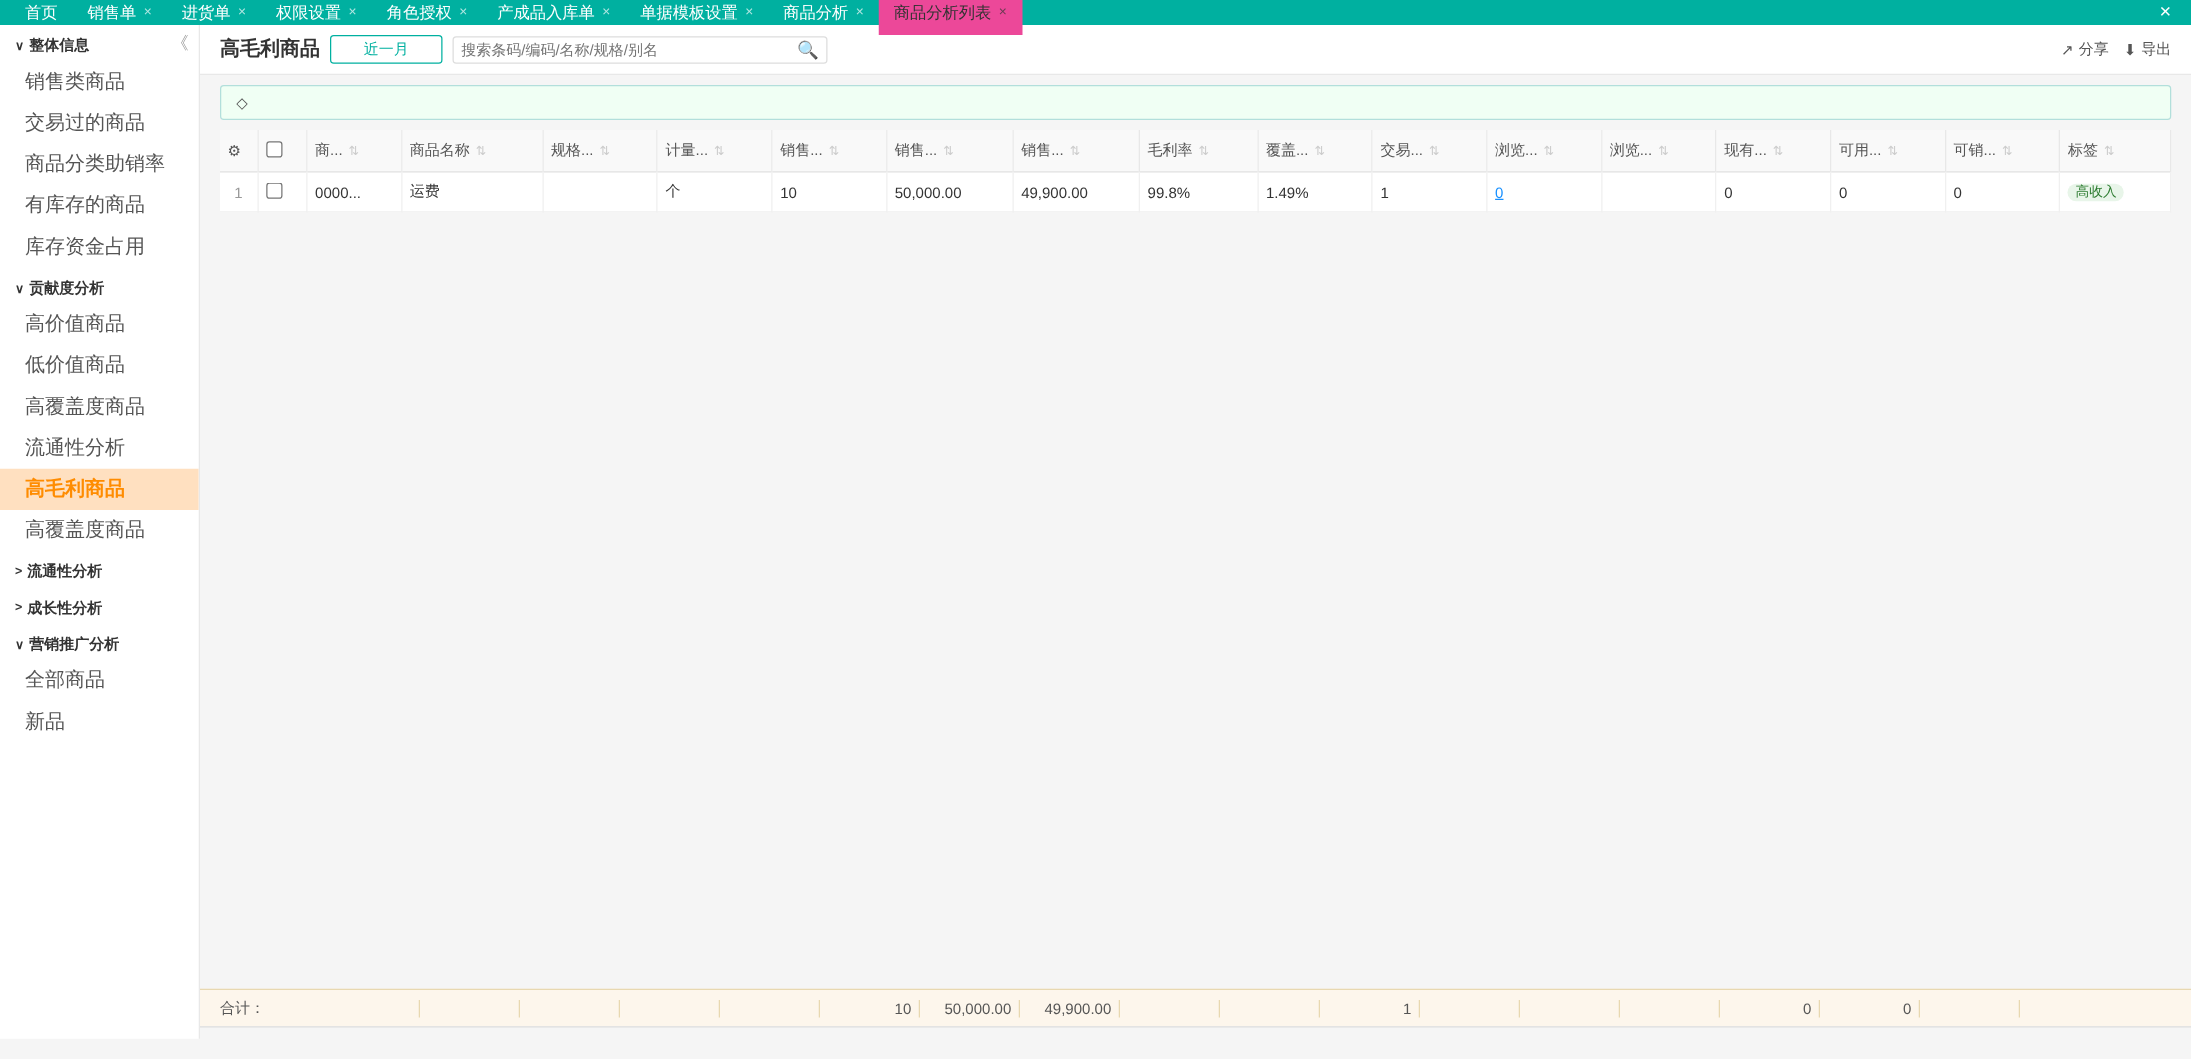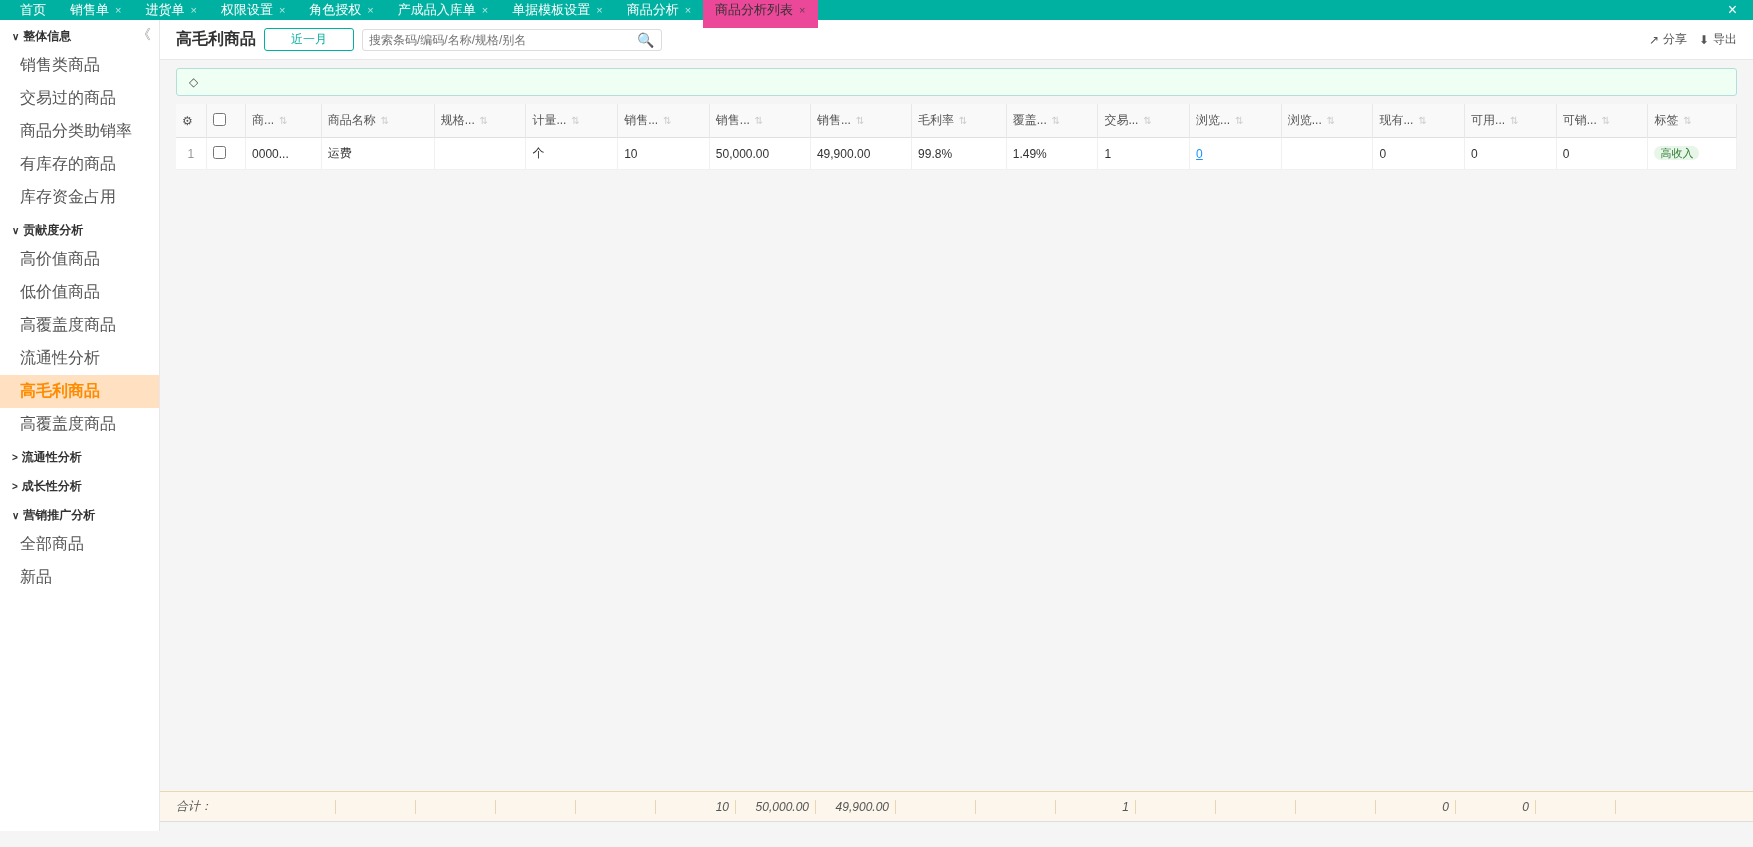--- a/index.html
+++ b/index.html
@@ -221,21 +221,20 @@
     .footer-bar {
       background: #fdf6ec;
       border-top: 1px solid #e8d8b0;
       padding: 6px 16px;
       display: flex;
       align-items: center;
       gap: 0;
       font-size: 12px;
       color: #555;
       flex-shrink: 0;
-      font-style: italic;
     }
     .footer-label { width: 80px; }
     .footer-cells {
       display: flex;
       flex: 1;
     }
     .footer-cell {
       padding: 0 6px;
       border-right: 1px solid #e8d8b0;
       min-width: 80px;

